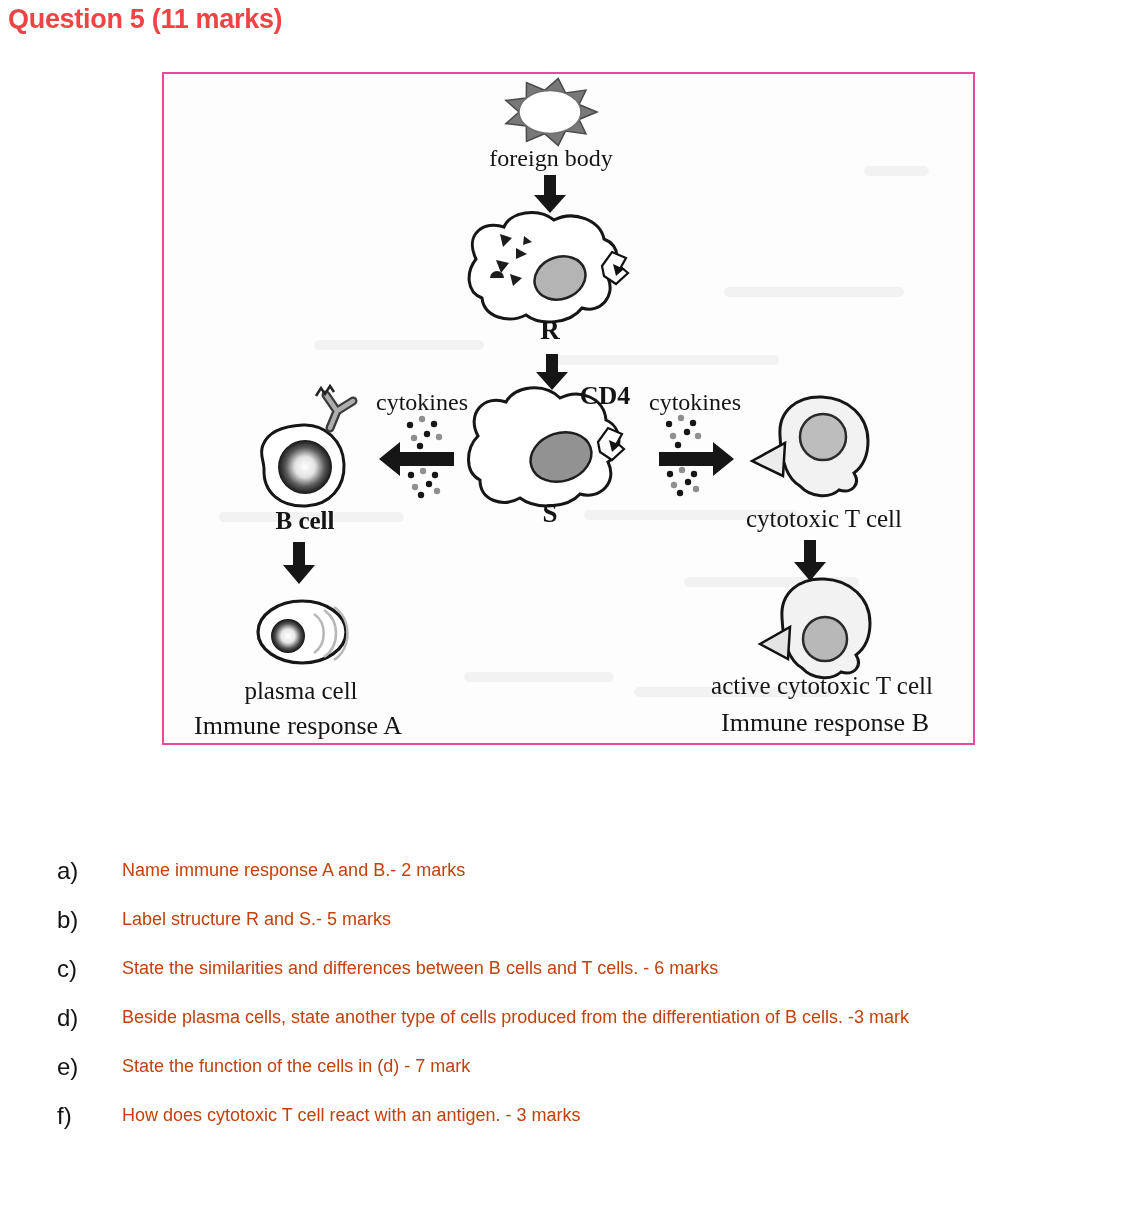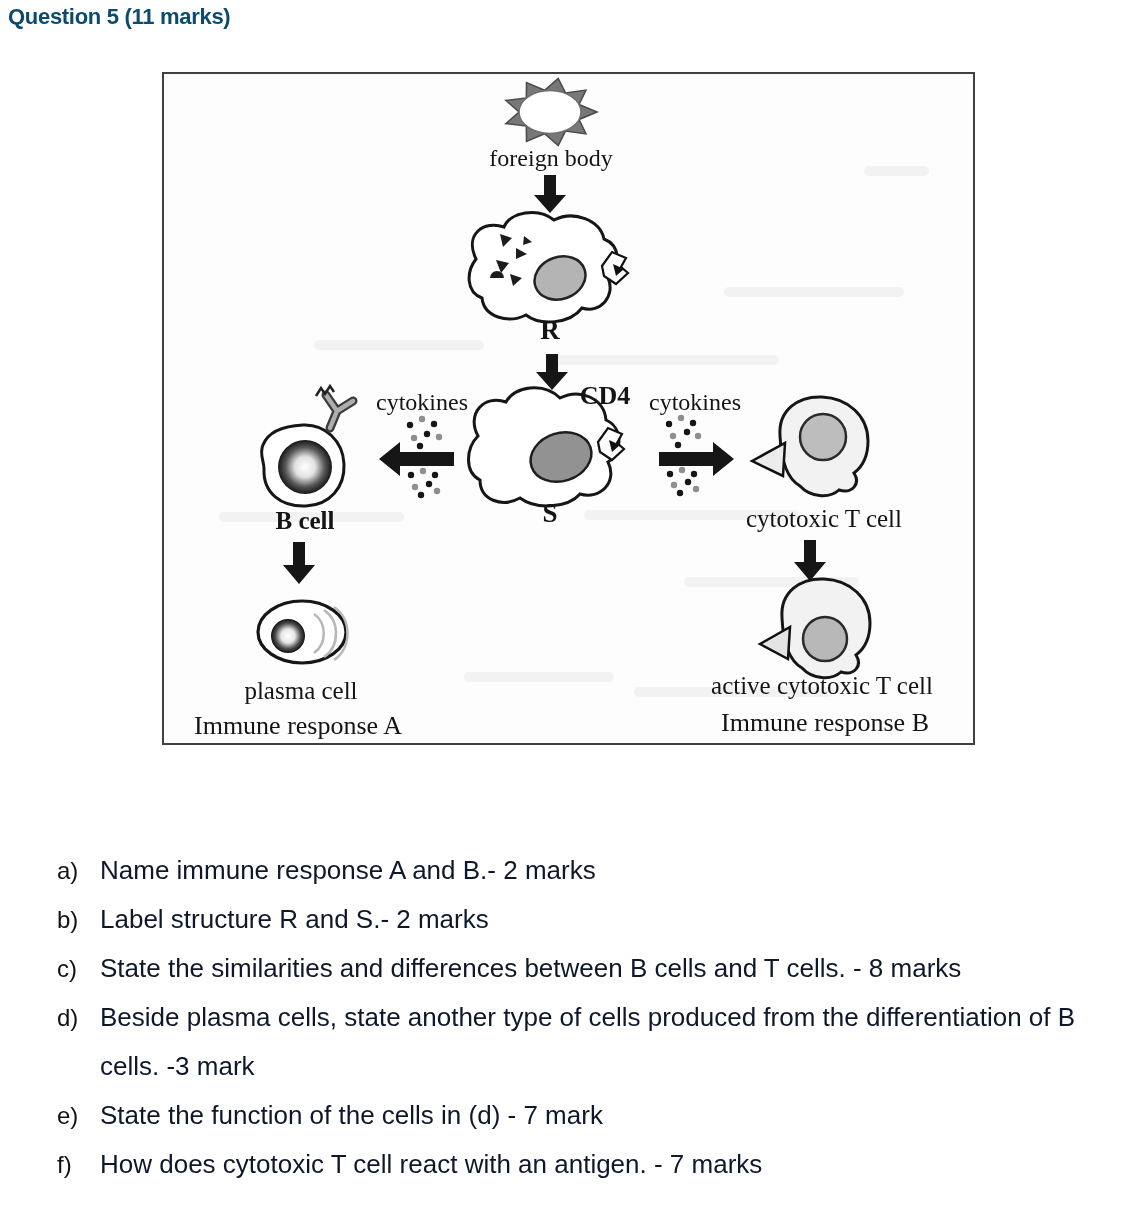--- a/index.html
+++ b/index.html
@@ -2,40 +2,40 @@
 <html><head>
 <meta charset="utf-8">
 <style>
   html,body{margin:0;padding:0;background:#ffffff;}
   body{
     width:1136px;height:1226px;position:relative;
     font-family:"Liberation Sans",sans-serif;color:#111;
   }
   .page-title{
     position:absolute;left:8px;top:4px;
-    font-size:22px;font-weight:bold;color:#0c4a6e;
+    font-size:27px;font-weight:bold;color:#ef4444;
     letter-spacing:-0.3px;
   }
   .diagram-box{
     position:absolute;left:162px;top:72px;width:813px;height:673px;
-    border:2px solid #404040;box-sizing:border-box;background:#fdfdfd;
+    border:2px solid #ec4899;box-sizing:border-box;background:#fdfdfd;
   }
   .diagram-box svg{display:block;}
   .slabel{
     font-family:"Liberation Serif",serif;fill:#141414;
   }
   .questions{
     position:absolute;left:57px;top:846px;
   }
   .q-item{display:flex;align-items:flex-start;}
   .q-letter{
     flex:none;width:43px;font-size:24px;line-height:49px;color:#121212;
   }
   .q-text{
-    width:1000px;font-size:26px;line-height:49px;color:#0f172a;
+    width:1000px;font-size:18px;line-height:49px;color:#c2410c;margin-left:22px;
   }
 </style>
 </head>
 <body>
 
 <div class="page-title">Question 5 (11 marks)</div>
 
 <div class="diagram-box">
 <svg width="809" height="669" viewBox="0 0 809 669" xmlns="http://www.w3.org/2000/svg">
 
@@ -188,31 +188,31 @@
 </svg>
 </div>
 
 <div class="questions">
   <div class="q-item">
     <span class="q-letter">a)</span>
     <span class="q-text">Name immune response A and B.- 2 marks</span>
   </div>
   <div class="q-item">
     <span class="q-letter">b)</span>
-    <span class="q-text">Label structure R and S.- 2 marks</span>
+    <span class="q-text">Label structure R and S.- 5 marks</span>
   </div>
   <div class="q-item">
     <span class="q-letter">c)</span>
-    <span class="q-text">State the similarities and differences between B cells and T cells. - 8 marks</span>
+    <span class="q-text">State the similarities and differences between B cells and T cells. - 6 marks</span>
   </div>
   <div class="q-item">
     <span class="q-letter">d)</span>
     <span class="q-text">Beside plasma cells, state another type of cells produced from the differentiation of B cells. -3 mark</span>
   </div>
   <div class="q-item">
     <span class="q-letter">e)</span>
     <span class="q-text">State the function of the cells in (d) - 7 mark</span>
   </div>
   <div class="q-item">
     <span class="q-letter">f)</span>
-    <span class="q-text">How does cytotoxic T cell react with an antigen. - 7 marks</span>
+    <span class="q-text">How does cytotoxic T cell react with an antigen. - 3 marks</span>
   </div>
 </div>
 
 </body></html>

